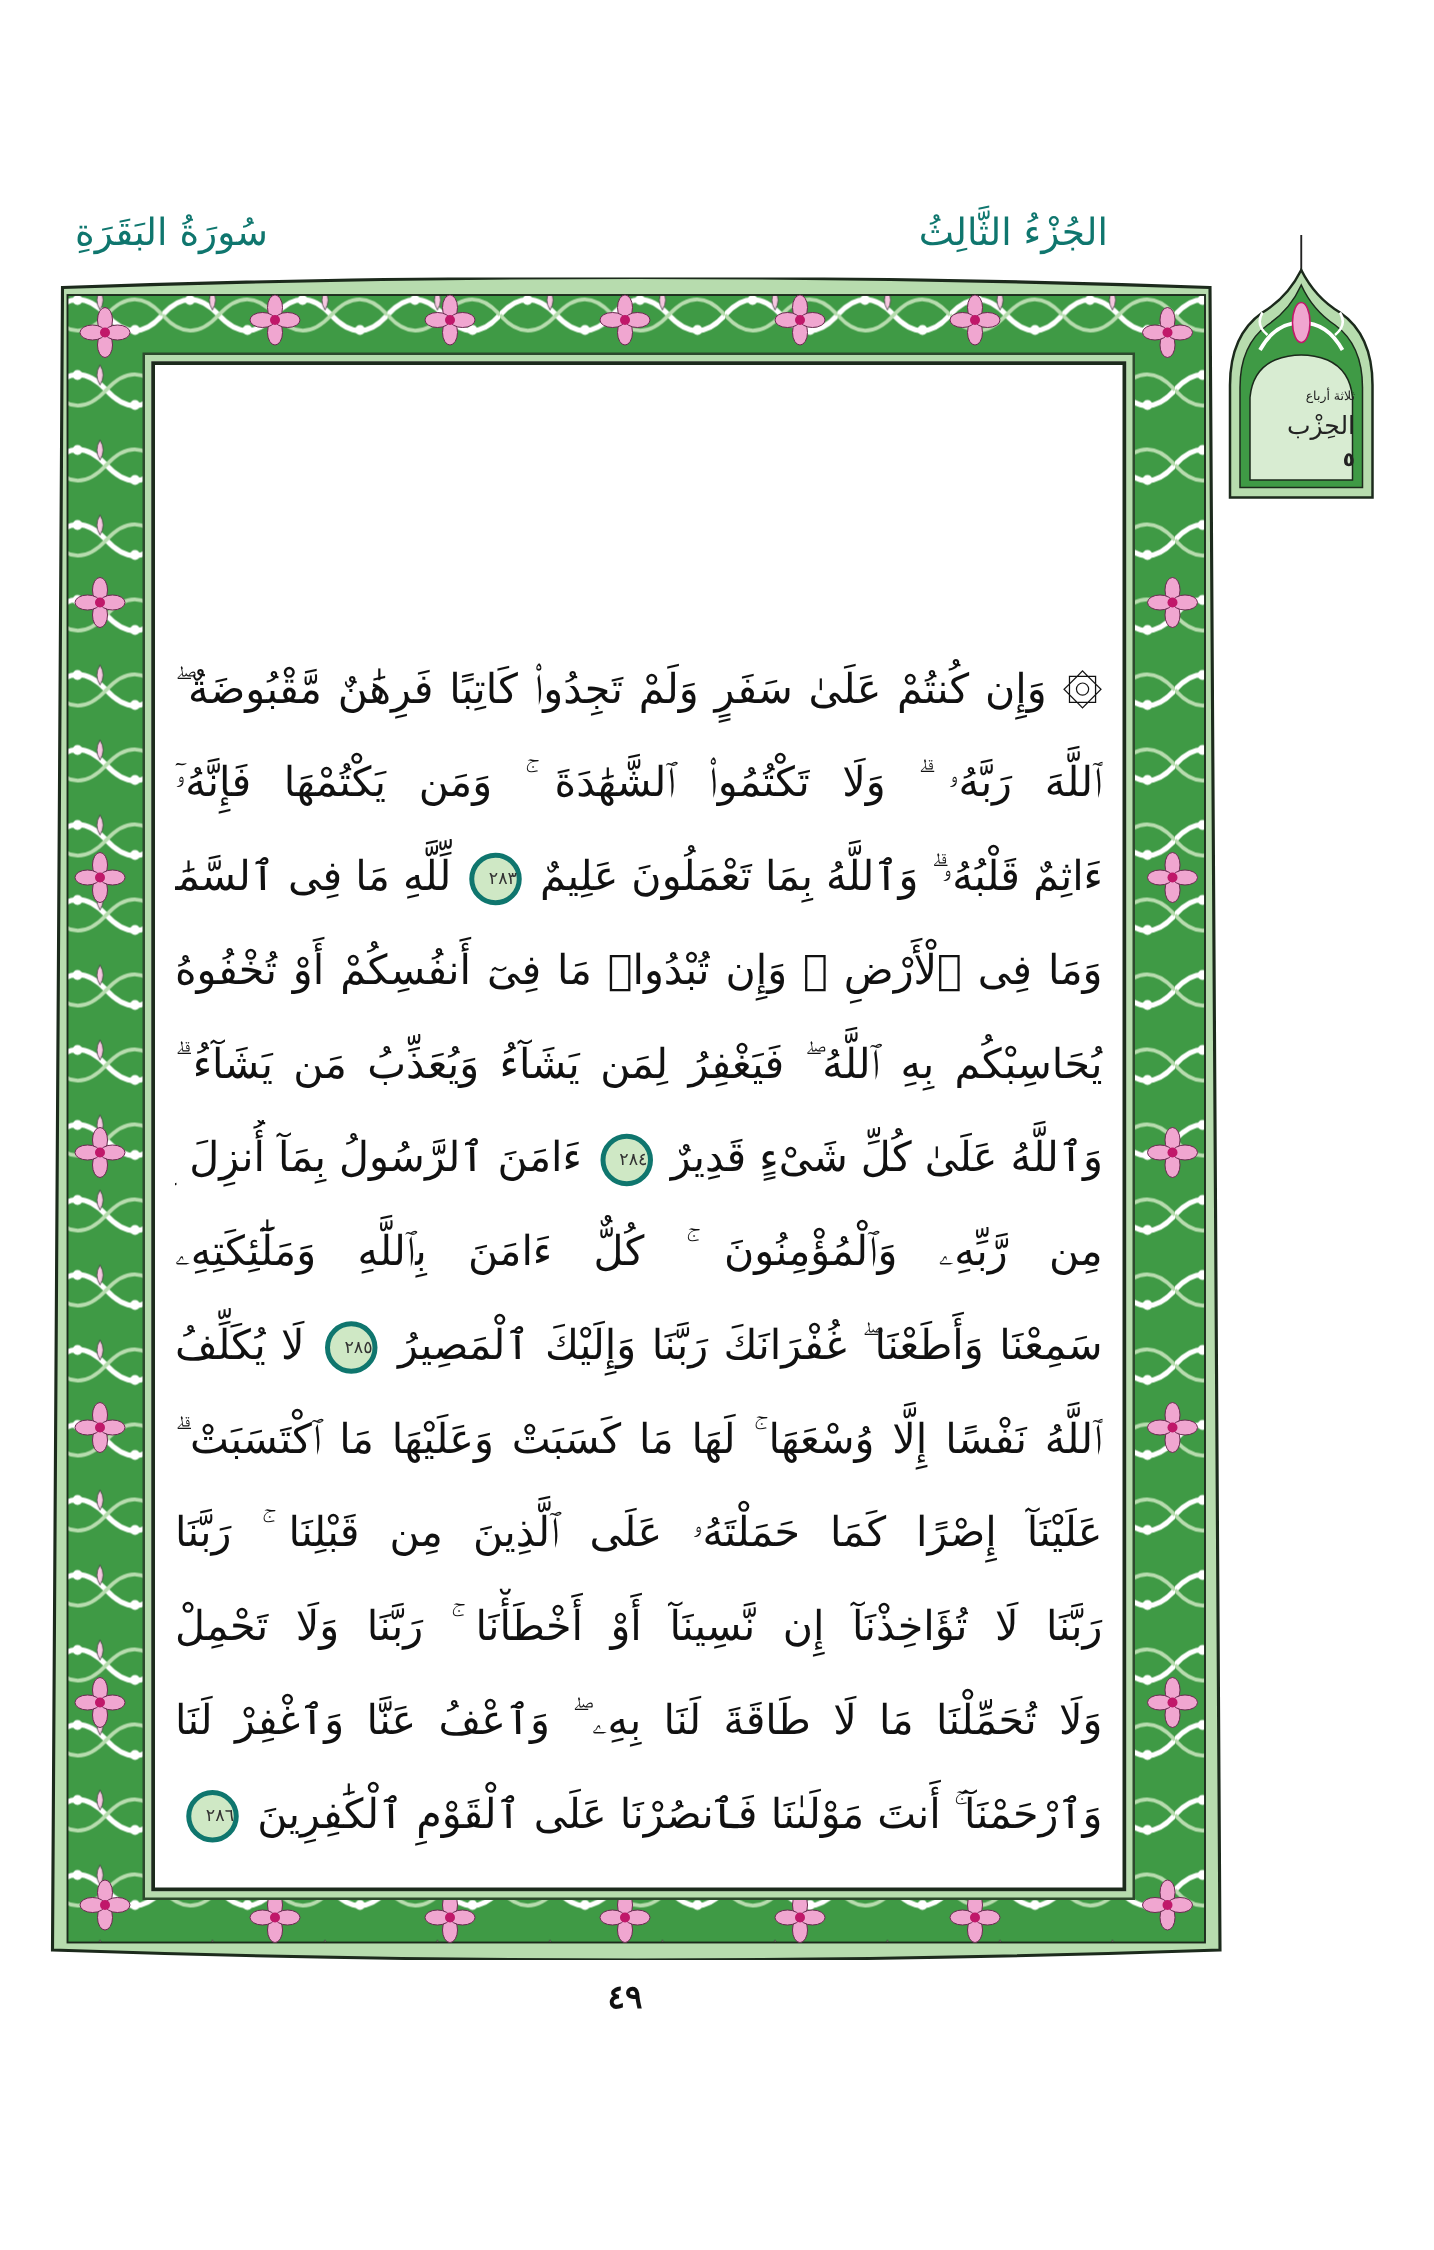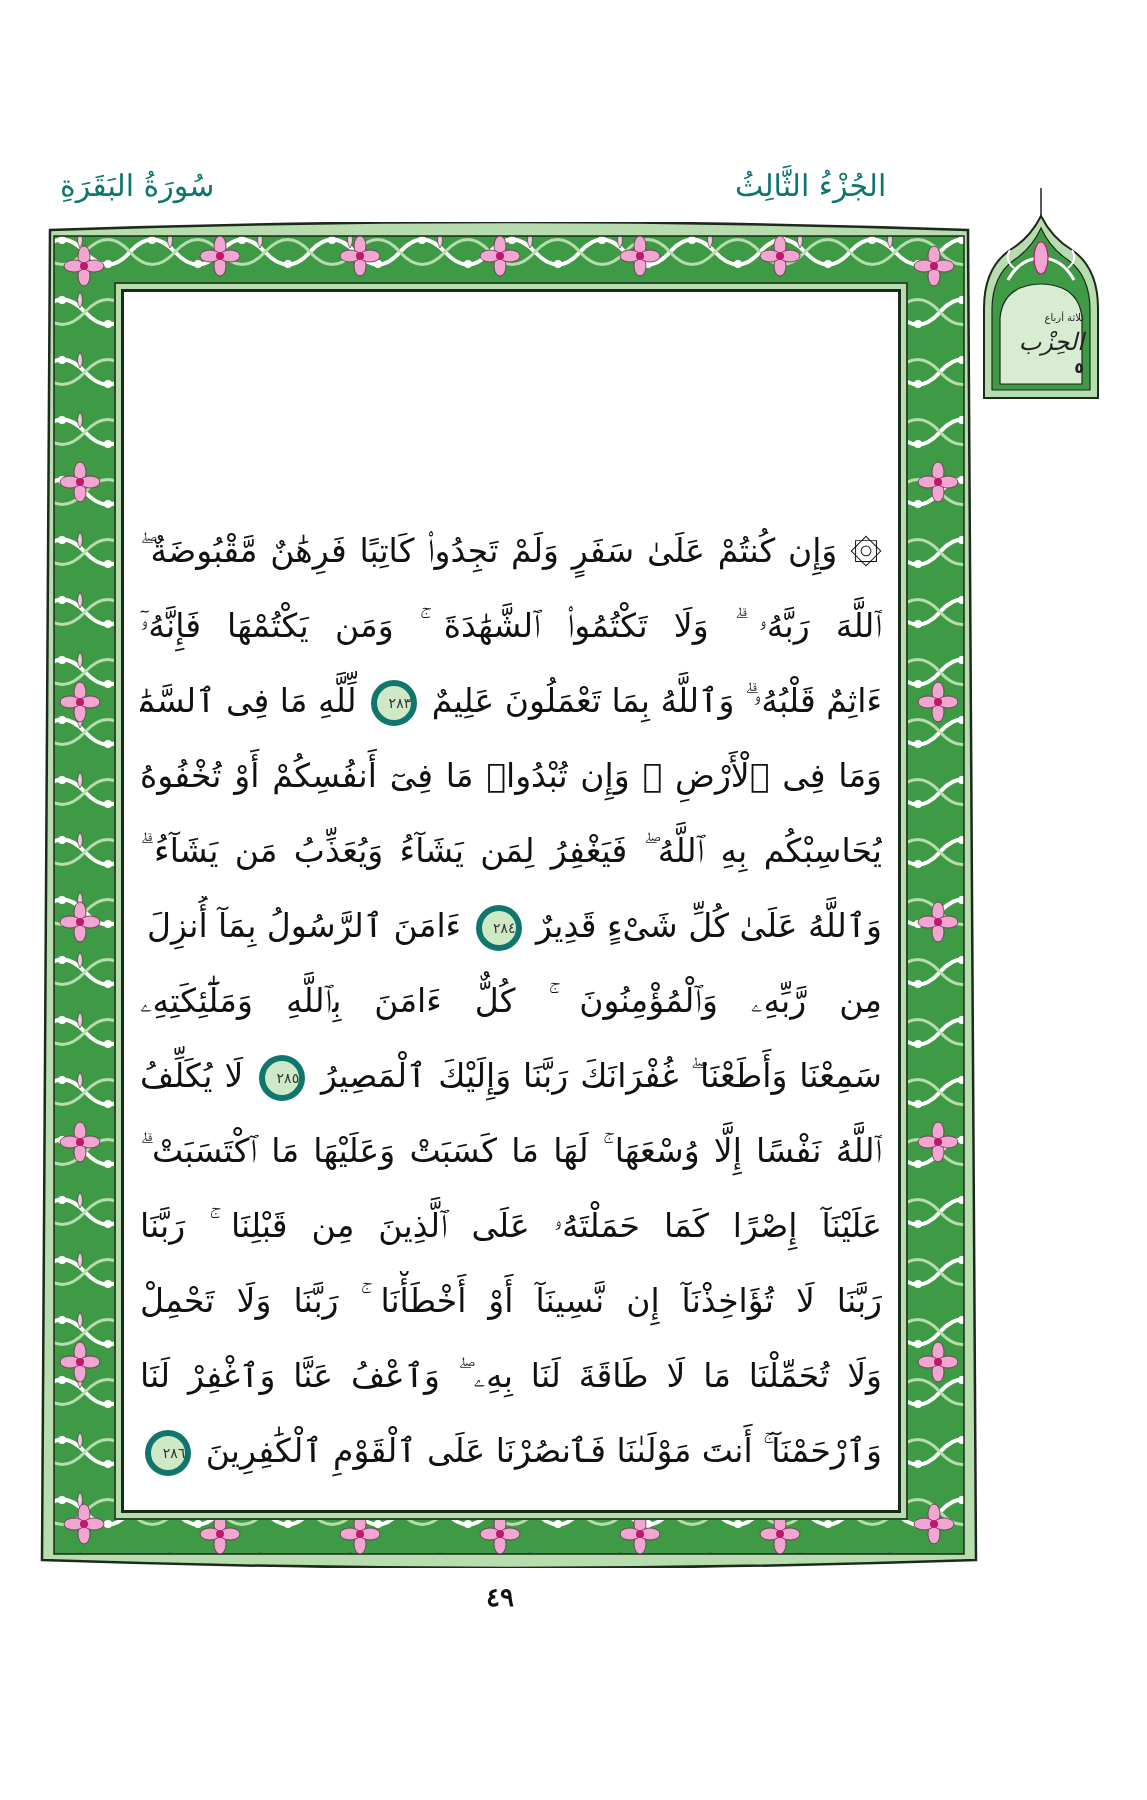--- a/index.html
+++ b/index.html
@@ -8,28 +8,28 @@
   #juz{left:735px;}
   #surah{left:60px;}
   
   .frame{position:absolute;left:40px;top:222px;width:938px;height:1346px;}
   .frame svg{position:absolute;left:0;top:0;}
   .panel{position:absolute;left:121px;top:289px;width:774px;height:1218px;background:#fff;
          border:3px solid #1c2a1c;box-shadow:0 0 0 5px #b7dcae,0 0 0 7px #2d4a2d;}
   .lines{position:absolute;left:0;right:0;top:14px;bottom:14px;display:flex;flex-direction:column;justify-content:flex-end;padding:0 16px;}
   .line{direction:rtl;text-align:justify;text-align-last:justify;font-family:"DejaVu Sans",sans-serif;font-size:33px;line-height:60px;height:75px;white-space:nowrap;overflow:hidden;color:#111;}
   .line.last{text-align-last:right;}
-  .ayah{display:inline-block;width:34px;height:34px;border-radius:50%;background:#cfe8c5;border:6px solid #0f766e;font-size:14px;line-height:34px;text-align:center;vertical-align:middle;color:#333;margin:0 4px;}
+  .ayah{display:inline-block;width:34px;height:34px;border-radius:50%;background:#cfe8c5;border:4px solid #0f766e;font-size:14px;line-height:34px;text-align:center;vertical-align:middle;color:#333;margin:0 4px;}
   .pagenum{position:absolute;left:0;width:1000px;top:1582px;text-align:center;font-family:Liberation Serif, serif;font-weight:bold;font-size:26px;color:#111;}
   
   .hizb{position:absolute;left:980px;top:188px;width:122px;height:212px;}
   .hizb svg{position:absolute;left:0;top:0;}
   .hizb-text{position:absolute;left:18px;width:86px;direction:rtl;color:#222;}
   #hizb-small{top:124px;font-size:10px;}
-  #hizb-label{top:140px;font-size:24px;font-family:"DejaVu Serif",serif;font-style:italic;}
+  #hizb-label{top:140px;font-size:20px;font-family:"DejaVu Serif",serif;}
   #hizb-num{top:170px;font-size:16px;font-weight:bold;}
 </style>
 </head>
 <body>
 
 <div id="juz" class="hdr">الجُزْءُ الثَّالِثُ</div>
 <div id="surah" class="hdr">سُورَةُ البَقَرَةِ</div>
 
 <div class="hizb">
   <svg width="122" height="212" viewBox="0 0 122 212">

